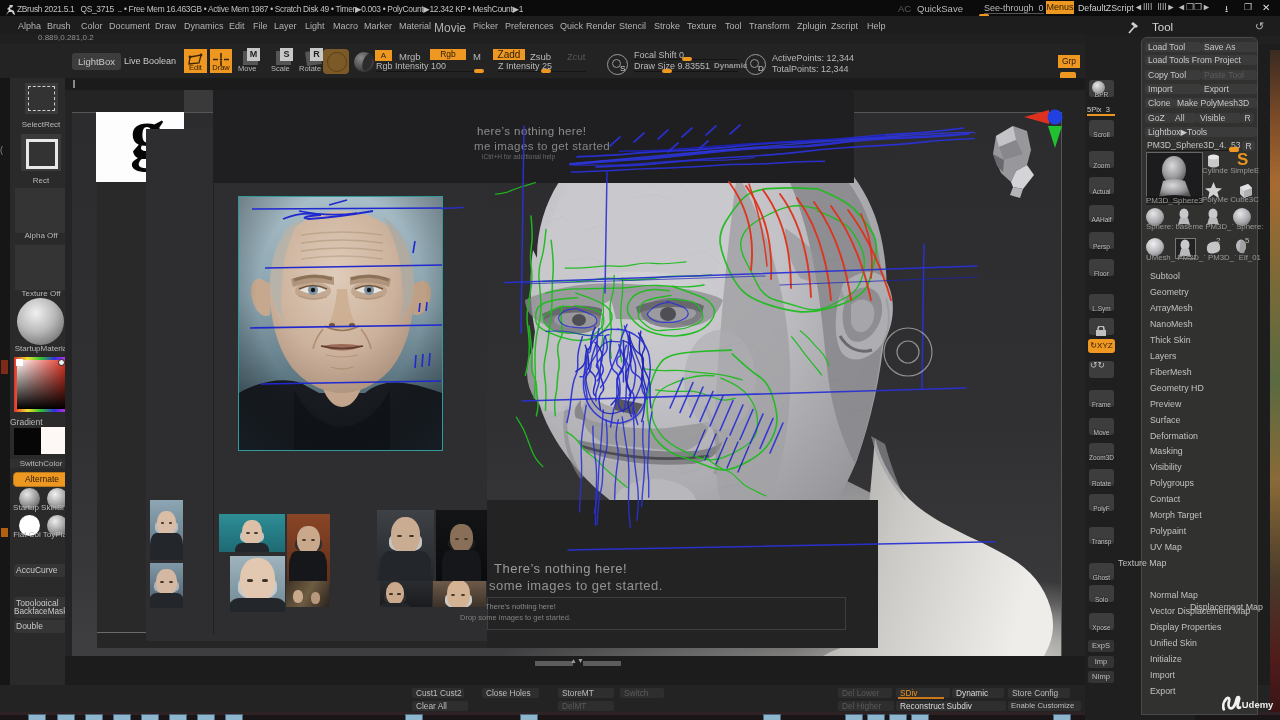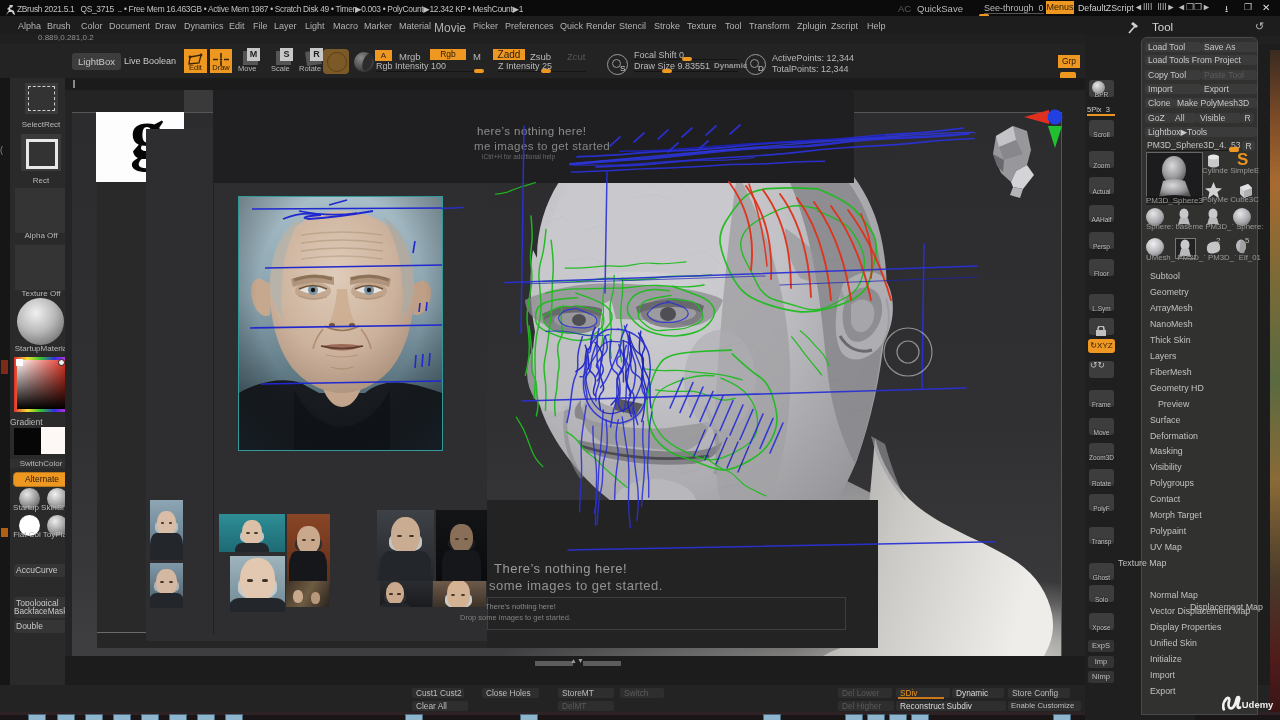--- a/index.html
+++ b/index.html
@@ -659,21 +659,21 @@
 <div class="abs txt" style="left:1245px;top:236px;font-size:8px;color:#bbb;">5</div>
 <div class="abs txt" style="left:1146px;top:253px;font-size:7.8px;color:#999;">UMesh_ PM3D_` PM3D_` Elf_01</div>
 <div class="abs txt" style="left:1150px;top:271.0px;font-size:8.8px;color:#c2c2c2;">Subtool</div>
 <div class="abs txt" style="left:1150px;top:286.9px;font-size:8.8px;color:#c2c2c2;">Geometry</div>
 <div class="abs txt" style="left:1150px;top:302.9px;font-size:8.8px;color:#c2c2c2;">ArrayMesh</div>
 <div class="abs txt" style="left:1150px;top:318.9px;font-size:8.8px;color:#c2c2c2;">NanoMesh</div>
 <div class="abs txt" style="left:1150px;top:334.8px;font-size:8.8px;color:#c2c2c2;">Thick Skin</div>
 <div class="abs txt" style="left:1150px;top:350.8px;font-size:8.8px;color:#c2c2c2;">Layers</div>
 <div class="abs txt" style="left:1150px;top:366.7px;font-size:8.8px;color:#c2c2c2;">FiberMesh</div>
 <div class="abs txt" style="left:1150px;top:382.6px;font-size:8.8px;color:#c2c2c2;">Geometry HD</div>
-<div class="abs txt" style="left:1150px;top:398.6px;font-size:8.8px;color:#c2c2c2;margin-left:8px;">Preview</div>
+<div class="abs txt" style="left:1150px;top:398.6px;font-size:8.8px;color:#c2c2c2;">Preview</div>
 <div class="abs txt" style="left:1150px;top:414.5px;font-size:8.8px;color:#c2c2c2;">Surface</div>
 <div class="abs txt" style="left:1150px;top:430.5px;font-size:8.8px;color:#c2c2c2;">Deformation</div>
 <div class="abs txt" style="left:1150px;top:446.4px;font-size:8.8px;color:#c2c2c2;">Masking</div>
 <div class="abs txt" style="left:1150px;top:462.4px;font-size:8.8px;color:#c2c2c2;">Visibility</div>
 <div class="abs txt" style="left:1150px;top:478.4px;font-size:8.8px;color:#c2c2c2;text-align:center;">Polygroups</div>
 <div class="abs txt" style="left:1150px;top:494.3px;font-size:8.8px;color:#c2c2c2;">Contact</div>
 <div class="abs txt" style="left:1150px;top:510.2px;font-size:8.8px;color:#c2c2c2;">Morph Target</div>
 <div class="abs txt" style="left:1150px;top:526.2px;font-size:8.8px;color:#c2c2c2;">Polypaint</div>
 <div class="abs txt" style="left:1150px;top:542.1px;font-size:8.8px;color:#c2c2c2;">UV Map</div>
 <div class="abs txt" style="left:1118px;top:558.1px;font-size:8.8px;color:#c2c2c2;">Texture Map</div>

